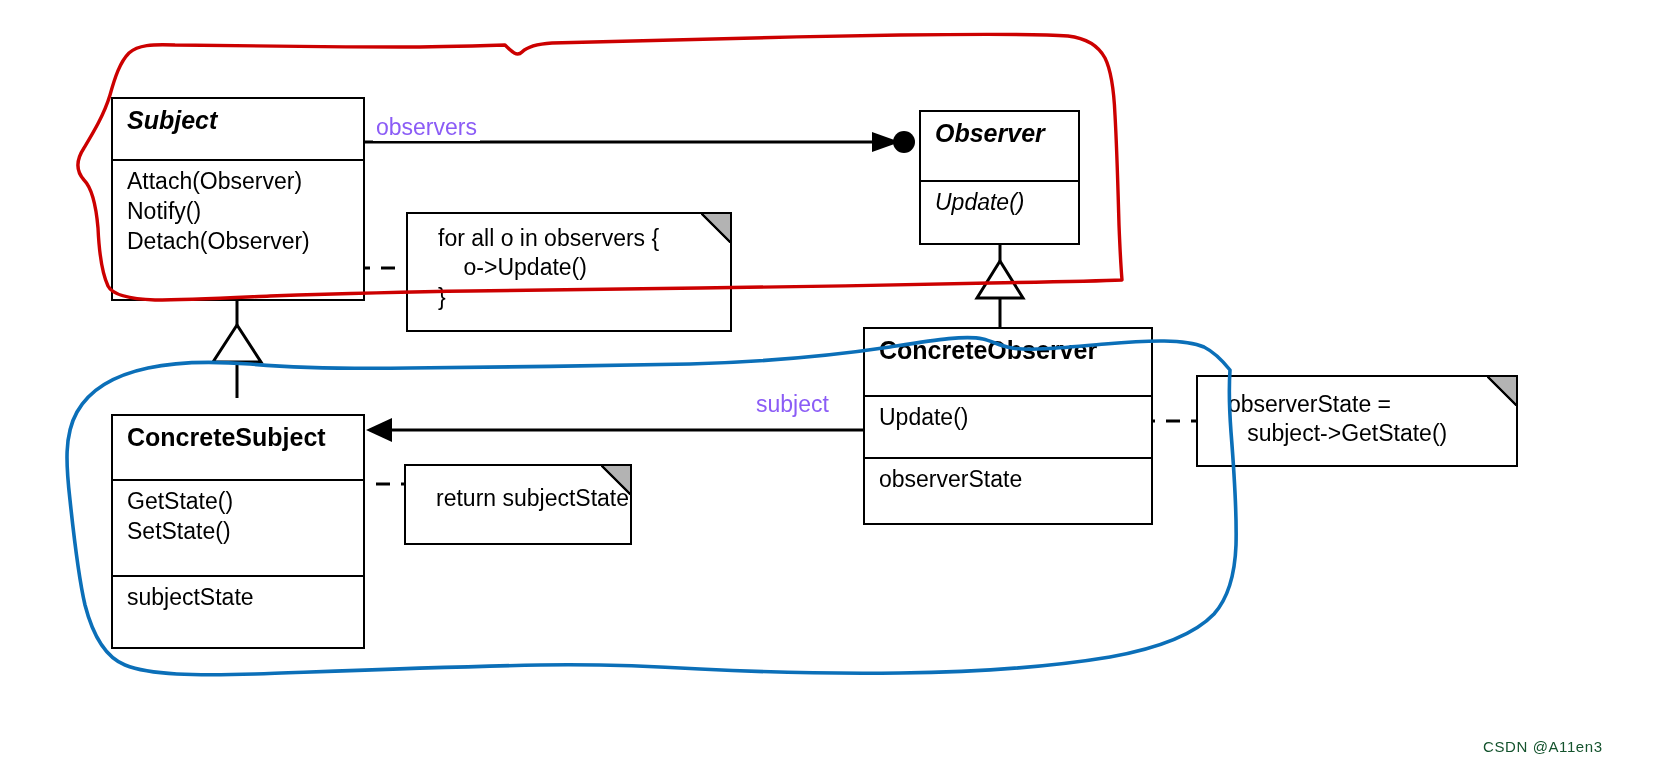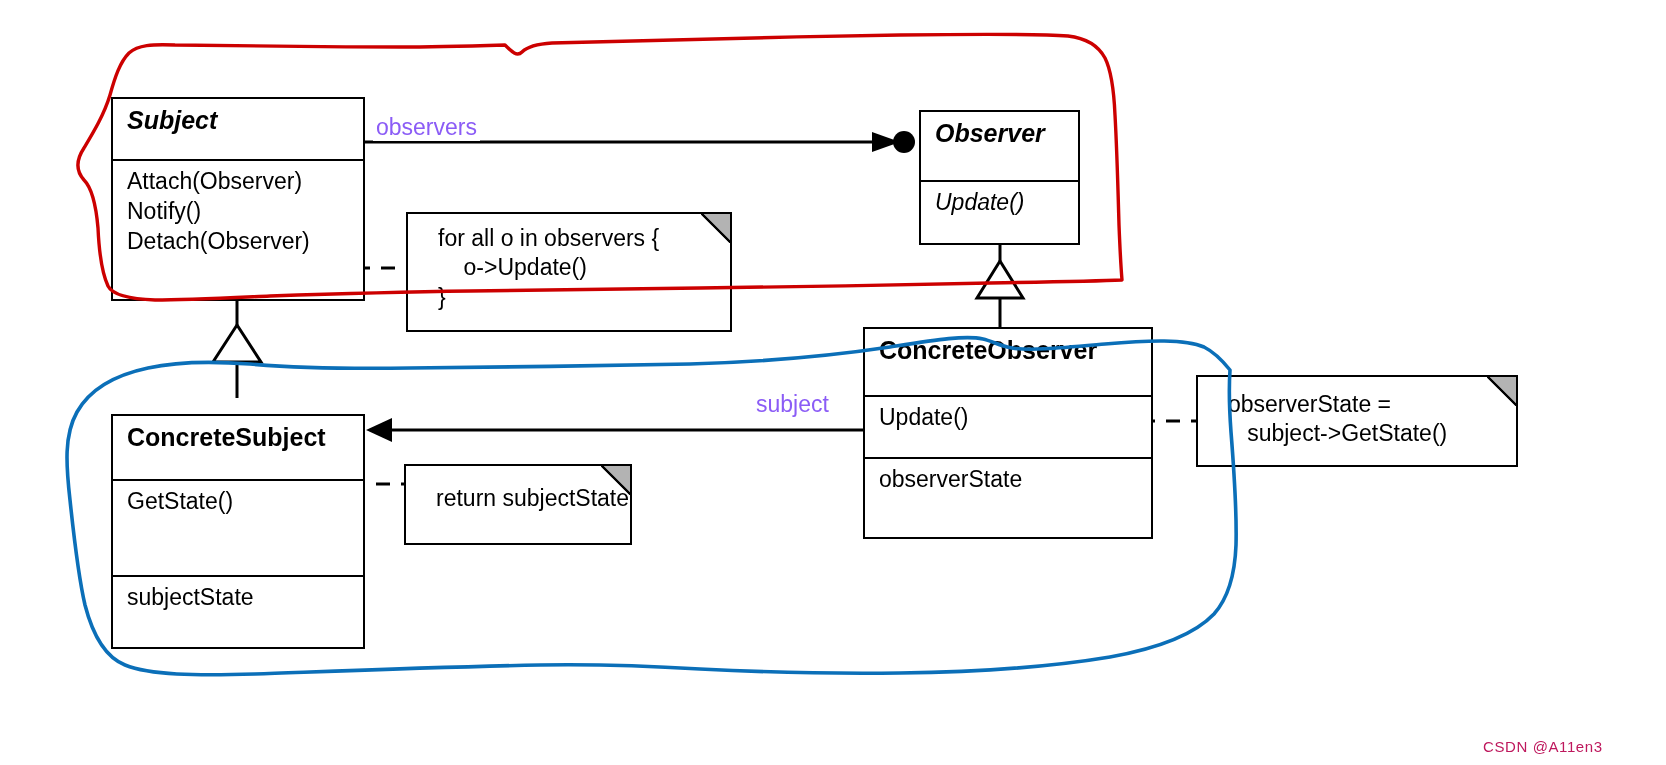--- a/index.html
+++ b/index.html
@@ -99,21 +99,21 @@
     color: #8b5cf6;
     white-space: nowrap;
     background: #ffffff;
     z-index: 30;
     padding: 0 3px;
   }
 
   .watermark {
     position: absolute;
     font-size: 15px;
-    color: #be185d;
+    color: #14532d;
     letter-spacing: 0.6px;
     white-space: nowrap;
     z-index: 50;
   }
 </style>
 </head>
 <body>
 
 <div id="stage">
 
@@ -179,34 +179,35 @@
       <div class="cls-member abstract">Update()</div>
     </div>
   </div>
 
   <div class="uml-class" style="left:111px; top:398px; width:254px;margin-top:16px;">
     <div class="uml-compartment" style="height:63px;">
       <div class="cls-name concrete">ConcreteSubject</div>
     </div>
     <div class="uml-compartment" style="height:96px;">
       <div class="cls-member">GetState()</div>
+      <div class="cls-member">SetState()</div>
     </div>
     <div class="uml-compartment" style="height:72px;">
       <div class="cls-member">subjectState</div>
     </div>
   </div>
 
   <div class="uml-class" style="left:863px; top:327px; width:290px;">
     <div class="uml-compartment" style="height:66px;">
       <div class="cls-name concrete">ConcreteObserver</div>
     </div>
     <div class="uml-compartment" style="height:62px;">
       <div class="cls-member">Update()</div>
     </div>
-    <div class="uml-compartment" style="height:80px;">
+    <div class="uml-compartment" style="height:66px;">
       <div class="cls-member">observerState</div>
     </div>
   </div>
 
   <div class="uml-note" style="left:406px; top:212px; width:326px; height:120px;">
     <div class="note-text">for all o in observers {
     o-&gt;Update()
 }</div>
     <div class="note-fold">
       <svg width="30" height="30" viewBox="0 0 30 30" xmlns="http://www.w3.org/2000/svg">

